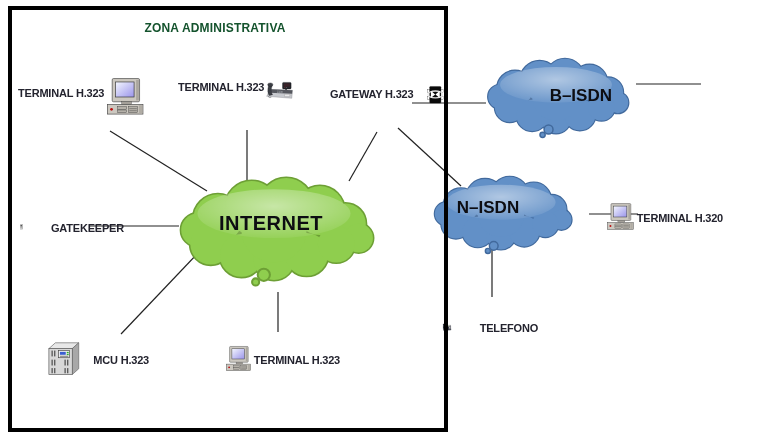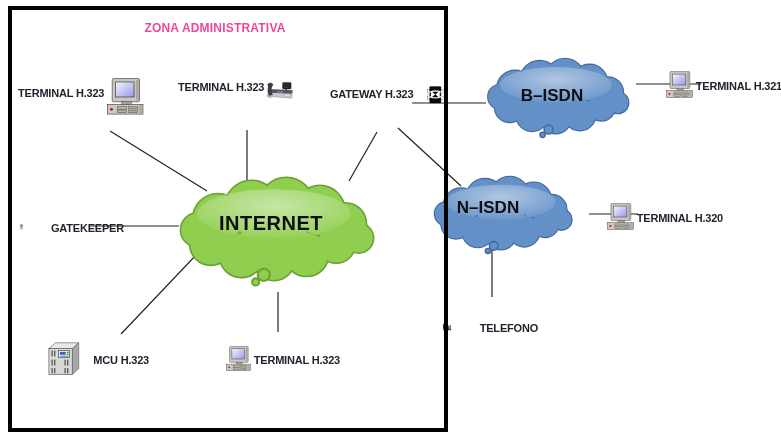--- a/index.html
+++ b/index.html
@@ -17,21 +17,21 @@
   }
   #zone-title{
     position:absolute;left:115px;top:21px;width:200px;z-index:6;
     text-align:center;font-size:12px;font-weight:bold;letter-spacing:.2px;
   }
   .node-label{
     font-size:11px;font-weight:bold;color:#23232e;white-space:nowrap;
     text-align:center;letter-spacing:-0.2px;line-height:13px;
   }
   .lbl-internet{left:196px;top:212px;width:150px;font-size:20px;letter-spacing:.5px;}
-  .lbl-b-isdn{left:492px;top:86px;width:120px;font-size:17px;}
+  .lbl-b-isdn{left:492px;top:86px;width:120px;font-size:17px;text-align:right;}
   .lbl-n-isdn{left:428px;top:198px;width:120px;font-size:17px;}
   
   .c-edge circle{fill:var(--cf);stroke:var(--cs);stroke-width:3;}
   .c-body circle{fill:var(--cf);}
   .c-swirl circle{fill:var(--cf);stroke:var(--cs);stroke-width:2;}
   .wire{stroke:#222;stroke-width:1.2;}
 </style>
 </head>
 <body>
 
@@ -219,21 +219,21 @@
       <line class="wire" x1="589" y1="214" x2="638" y2="214"></line>
       <line class="wire" x1="492" y1="246" x2="492" y2="297"></line>
     </g>
 
     <use href="#cloud" x="172" y="170" width="204" height="126" style="--cf:#8fce4e;--cs:#6d9f35"></use>
     <use href="#cloud" x="470" y="58" width="172" height="82" style="--cf:#6290c7;--cs:#41699c"></use>
     <use href="#cloud" x="408" y="176" width="186" height="80" style="--cf:#6290c7;--cs:#41699c"></use>
   </svg>
 
   <div id="zone-border"></div>
-  <div id="zone-title" style="color:#ec4899;">ZONA ADMINISTRATIVA</div>
+  <div id="zone-title" style="color:#14532d;">ZONA ADMINISTRATIVA</div>
 
   <div class="cloud-label lbl-internet">INTERNET</div>
   <div class="cloud-label lbl-b-isdn">B–ISDN</div>
   <div class="cloud-label lbl-n-isdn">N–ISDN</div>
 
   <div class="node" style="left:18px;top:60px;width:130px;">
     <div class="node-label">TERMINAL H.323</div>
     <svg width="64" height="58" viewBox="0 0 64 58" style="margin-top:8px;">
         <use href="#sym-computer"></use>
       </svg>
@@ -267,26 +267,20 @@
     <div class="node-label" style="margin-top:3px;margin-left:12px;">MCU H.323</div>
   </div>
 
   <div class="node" style="left:224px;top:330px;width:116px;">
     <svg width="64" height="58" viewBox="0 0 64 58">
         <use href="#sym-computer"></use>
       </svg>
     <div class="node-label" style="margin-top:3px;">TERMINAL H.323</div>
   </div>
 
-  <div class="node" style="left:664px;top:56px;width:118px;">
-    <svg width="64" height="58" viewBox="0 0 64 58">
-        <use href="#sym-computer"></use>
-      </svg>
-    <div class="node-label" style="margin-top:3px;">TERMINAL H.321</div>
-  </div>
 
   <div class="node" style="left:605px;top:188px;width:118px;">
     <svg width="64" height="58" viewBox="0 0 64 58">
         <use href="#sym-computer"></use>
       </svg>
     <div class="node-label" style="margin-top:3px;">TERMINAL H.320</div>
   </div>
 
   <div class="node" style="left:442px;top:294px;width:96px;gap:28px;">
     <svg width="74" height="66" viewBox="0 0 74 66">

